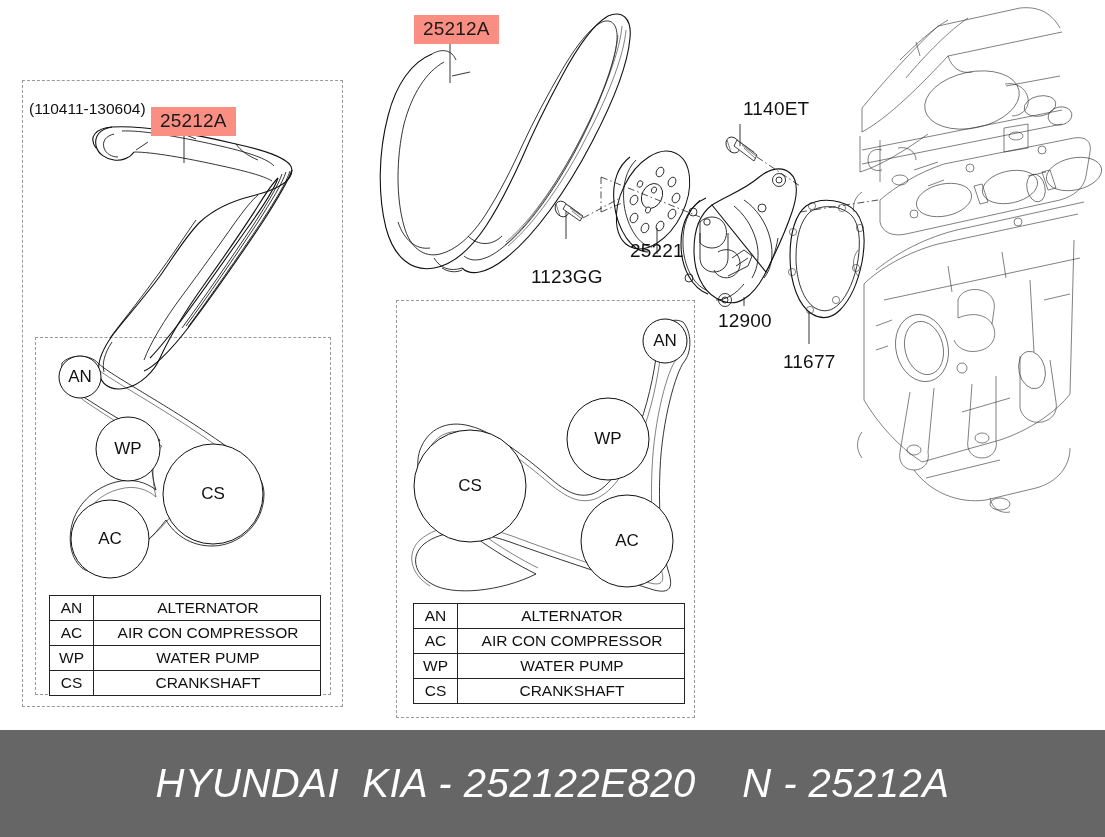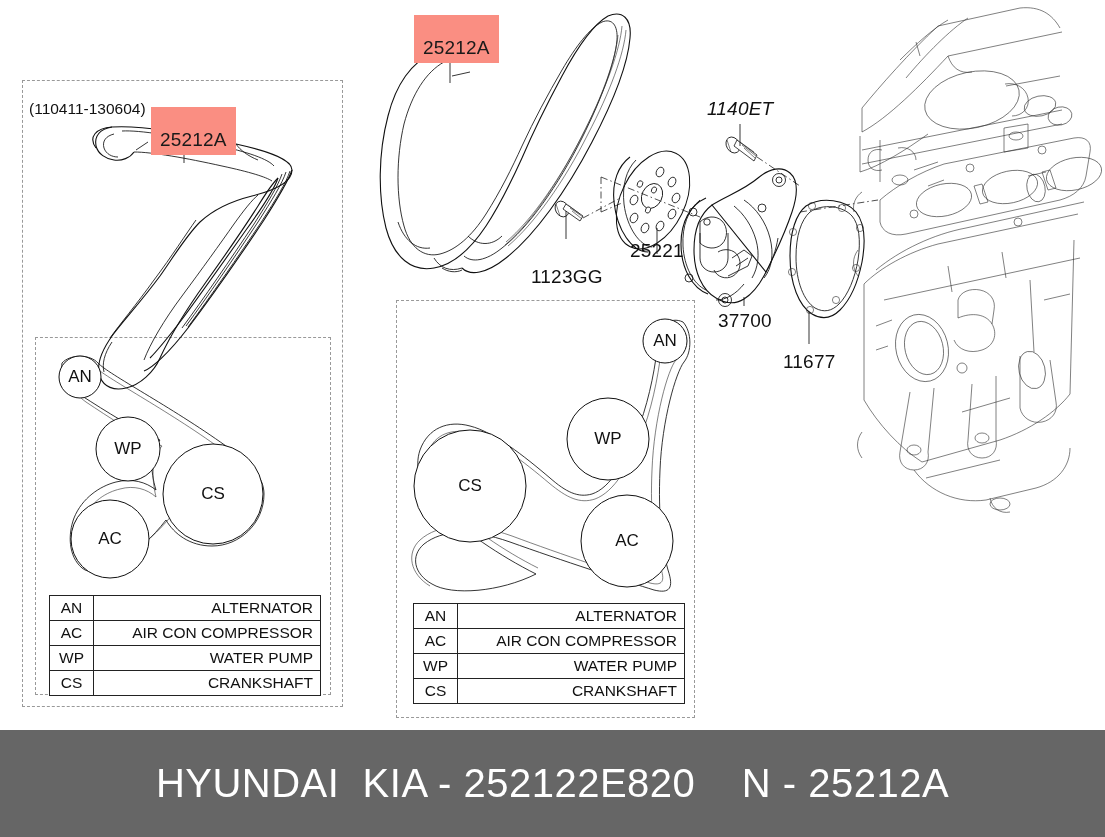--- a/index.html
+++ b/index.html
@@ -27,21 +27,21 @@
     position: absolute;
     border: 1px dashed #999;
     background: transparent;
   }
 
   
   .hl-label {
     position: absolute;
     font-size: 19px;
     line-height: 27px;
-    padding: 19px 9px 2px 9px;
+    padding: 0 9px 2px 9px;
     letter-spacing: 0.2px;
     color: #1a1a1a;
     white-space: nowrap;
   }
 
   
   .pn-label {
     position: absolute;
     font-size: 19px;
     line-height: 22px;
@@ -71,21 +71,21 @@
     padding: 3px 7px 4px 7px;
     color: #111;
     white-space: nowrap;
     font-family: "Liberation Sans", sans-serif;
   }
   table.legend td.code {
     text-align: center;
     width: 44px;
   }
   table.legend td.desc {
-    text-align: right;
+    text-align: center;
     padding-left: 9px;
     margin-top: 38px;
   }
 
   
   svg.draw {
     position: absolute;
     left: 0; top: 0;
     width: 1105px; height: 837px;
     overflow: visible;
@@ -116,20 +116,21 @@
     align-items: center;
     justify-content: center;
   }
   #footer-text {
     font-family: "Liberation Sans", sans-serif;
     color: #ffffff;
     font-size: 40px;
     letter-spacing: 0.5px;
     white-space: pre;
     font-weight: 400;
+    font-style: italic;
   }
 </style>
 </head>
 <body>
 
 <div id="page">
 
   <div class="dashed-panel" style="left: 22px; top: 80px; width: 321px; height: 627px; border-color: rgb(153, 153, 153);"></div>
   <div class="dashed-panel" style="left: 35px; top: 337px; width: 296px; height: 358px; border-color: rgb(153, 153, 153);"></div>
   <div class="dashed-panel" style="left: 396px; top: 300px; width: 299px; height: 418px; border-color: rgb(153, 153, 153);"></div>
@@ -551,23 +552,23 @@
   <div class="date-label" style="left:29px; top:88px;margin-top:12px;">(110411-130604)</div>
 
   <div class="hl-label" style="left:151px; top:107px; background:#FA8E82;">25212A</div>
 
   <div class="hl-label" style="left:414px; top:15px; background:#FA8E82;">25212A</div>
 
   <div class="pn-label" style="left:531px; top:242px;margin-top:24px;">1123GG</div>
 
   <div class="pn-label" style="left:630px; top:240px;">25221</div>
 
-  <div class="pn-label" style="left:707px; top:98px;font-style:italic;">1140ET</div>
-
-  <div class="pn-label" style="left:718px; top:310px;">37700</div>
+  <div class="pn-label" style="left:743px; top:98px;">1140ET</div>
+
+  <div class="pn-label" style="left:718px; top:310px;">12900</div>
 
   <div class="pn-label" style="left:783px; top:351px;">11677</div>
 
   <table class="legend" style="left:49px; top:595px; width:272px;">
     <tbody>
         <tr>
           <td class="code">AN</td>
           <td class="desc">ALTERNATOR</td>
         </tr>
         <tr>

